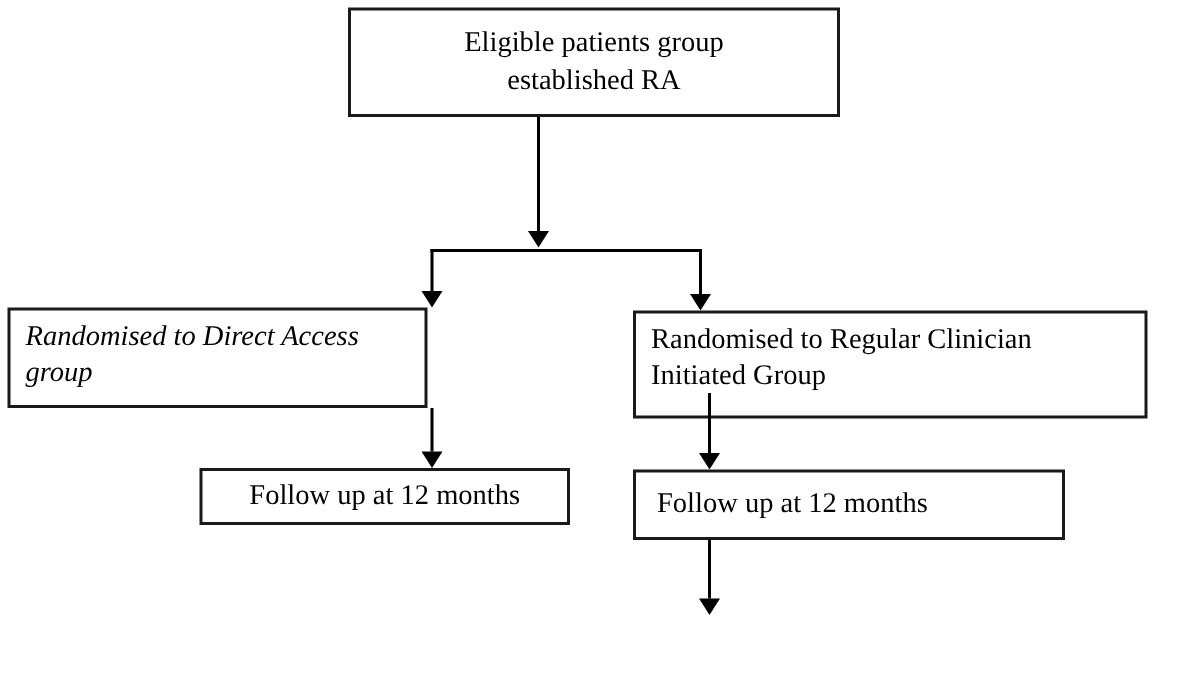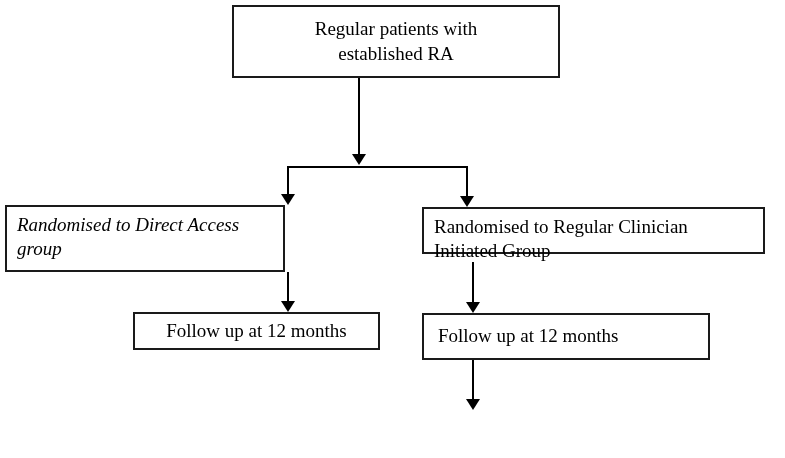--- a/index.html
+++ b/index.html
@@ -68,41 +68,41 @@
     border-right: 7px solid transparent;
     border-top: 11px solid #000000;
   }
 </style>
 </head>
 <body>
 
 <div id="canvas">
 
   <div class="node center" style="left:232px; top:5px; width:328px; height:73px;">
-    <span class="node-text">Regular patients with
+    <span class="node-text">Eligible patients group
 established RA</span>
   </div>
 
   <div class="vline" style="left:358px; top:78px; height:76px;"></div>
   <div class="arrowhead" style="left:352px; top:154px;"></div>
 
   <div class="hline" style="left:287px; top:166px; width:181px;"></div>
 
   <div class="vline" style="left:287px; top:166px; height:28px;"></div>
   <div class="arrowhead" style="left:281px; top:194px;"></div>
 
   <div class="vline" style="left:466px; top:166px; height:30px;"></div>
   <div class="arrowhead" style="left:460px; top:196px;"></div>
 
   <div class="node left" style="left:5px; top:205px; width:280px; height:67px;font-style:italic;">
     <span class="node-text">Randomised to Direct Access
 group</span>
   </div>
 
-  <div class="node left" style="left:422px; top:207px; width:343px; height:47px;">
+  <div class="node left" style="left:422px; top:207px; width:343px; height:72px;">
     <span class="node-text">Randomised to Regular Clinician
 Initiated Group</span>
   </div>
 
   <div class="vline" style="left:287px; top:272px; height:29px;"></div>
   <div class="arrowhead" style="left:281px; top:301px;"></div>
 
   <div class="vline" style="left:472px; top:262px; height:40px;"></div>
   <div class="arrowhead" style="left:466px; top:302px;"></div>
 

